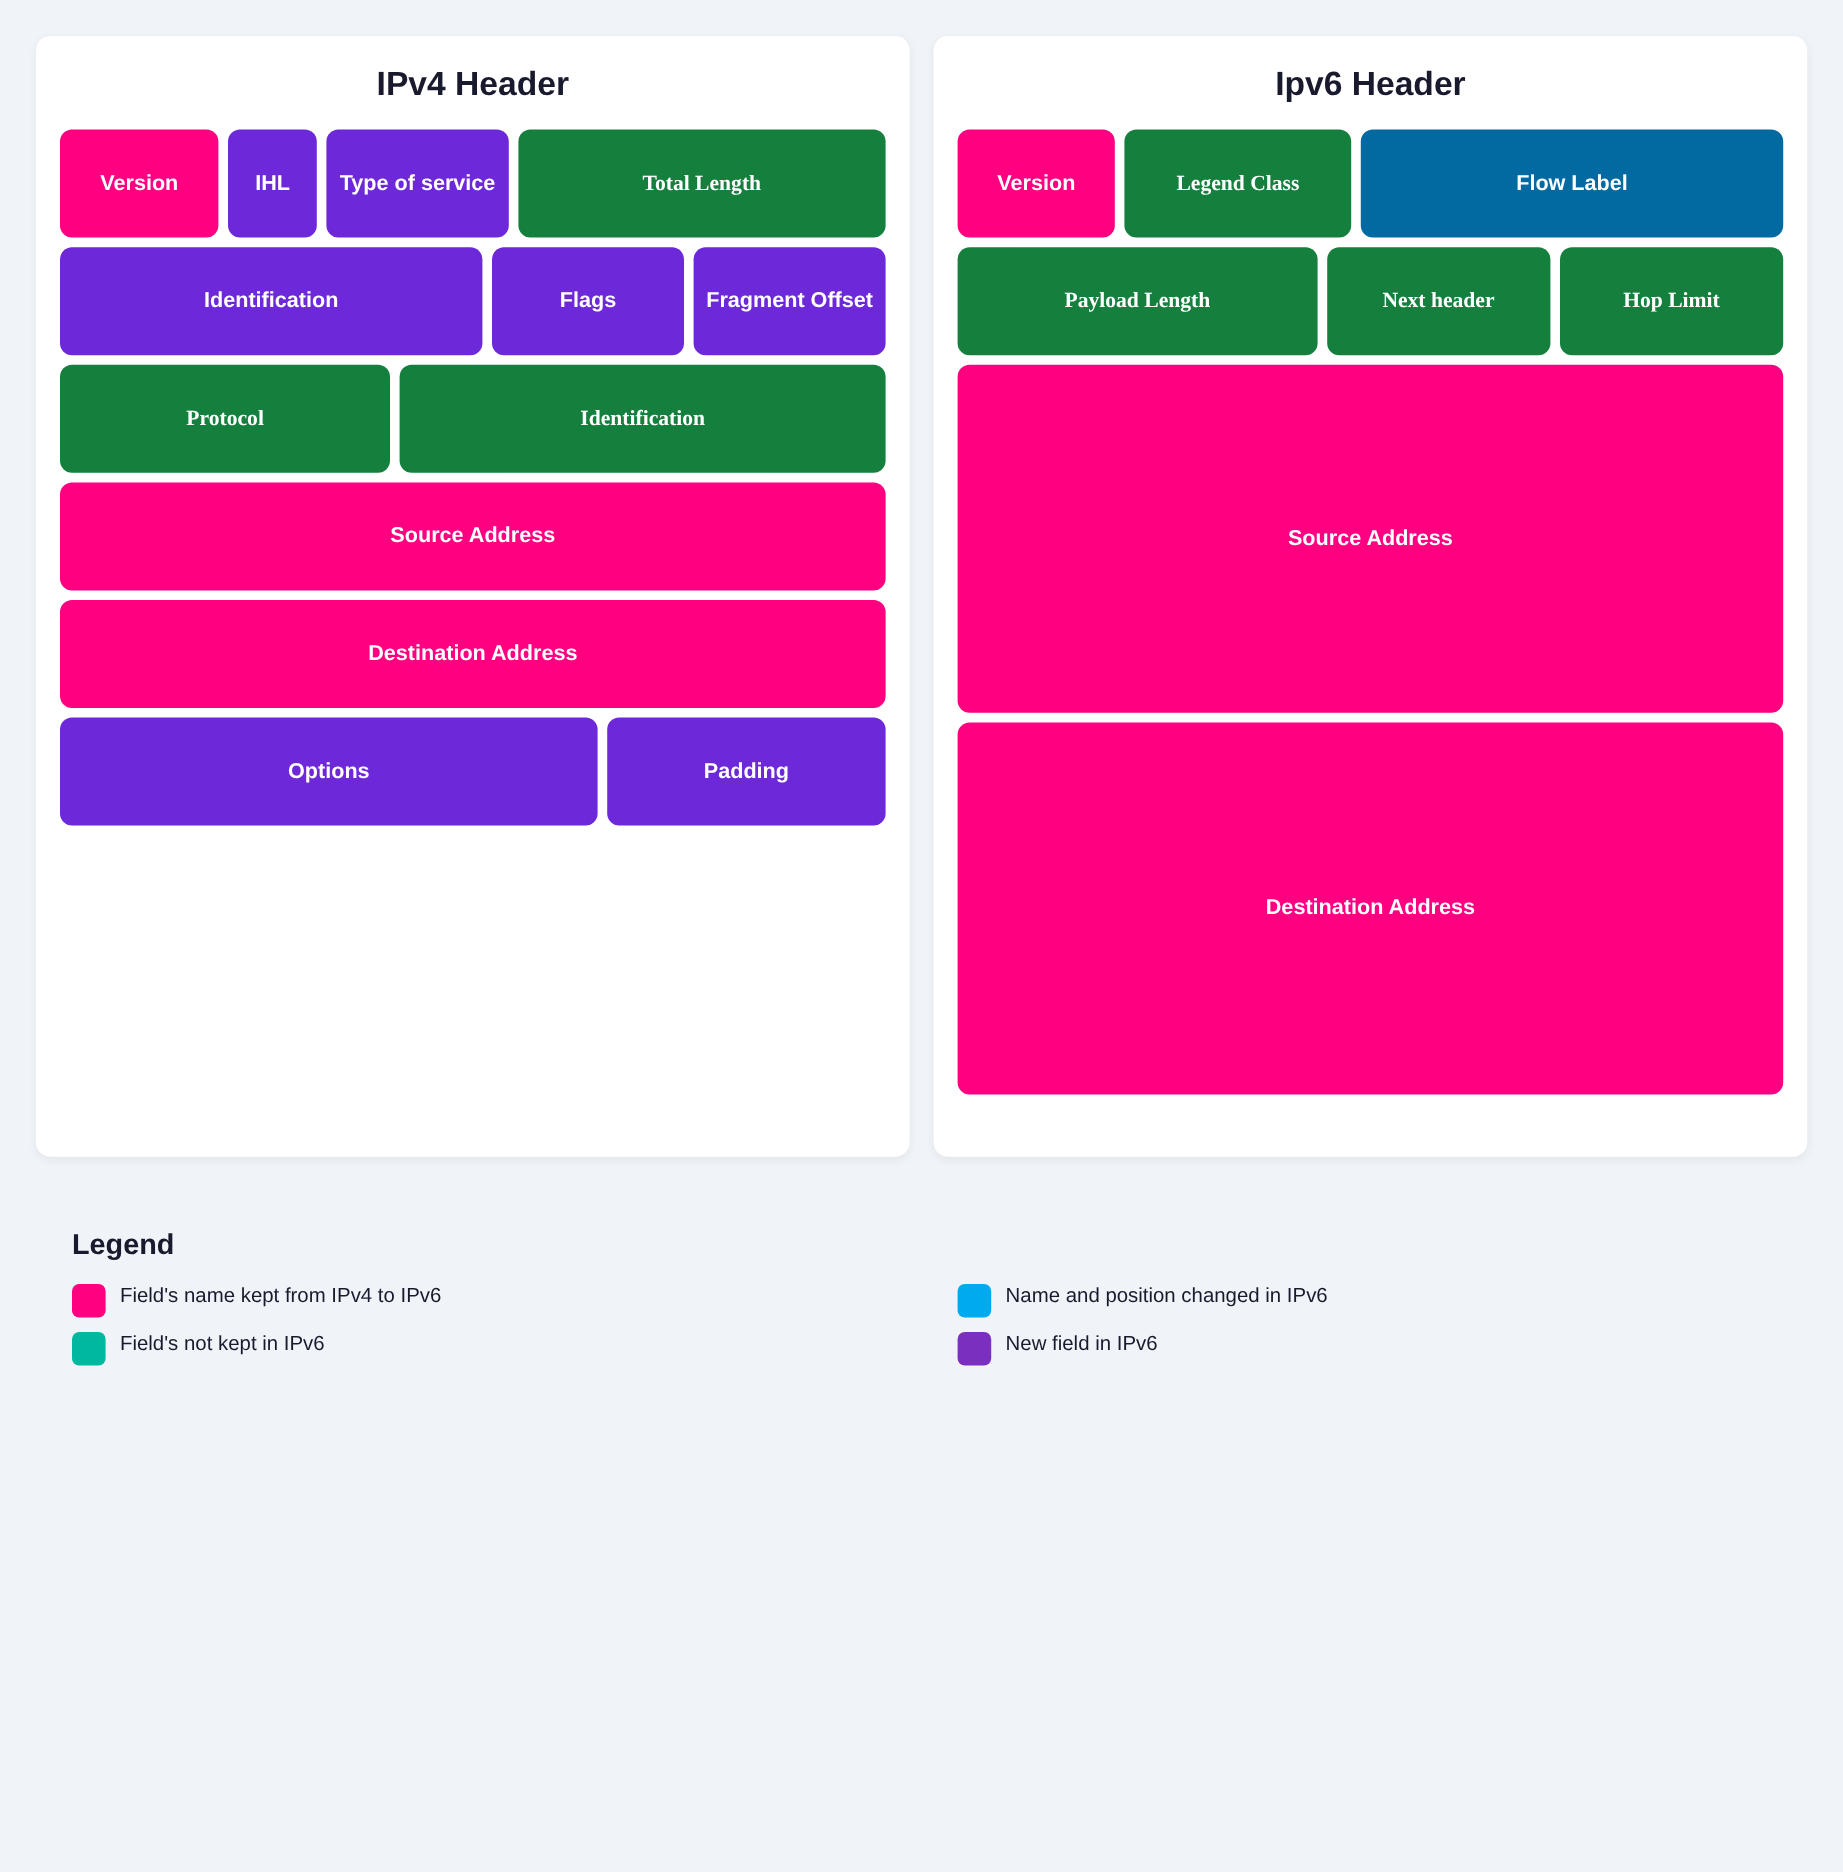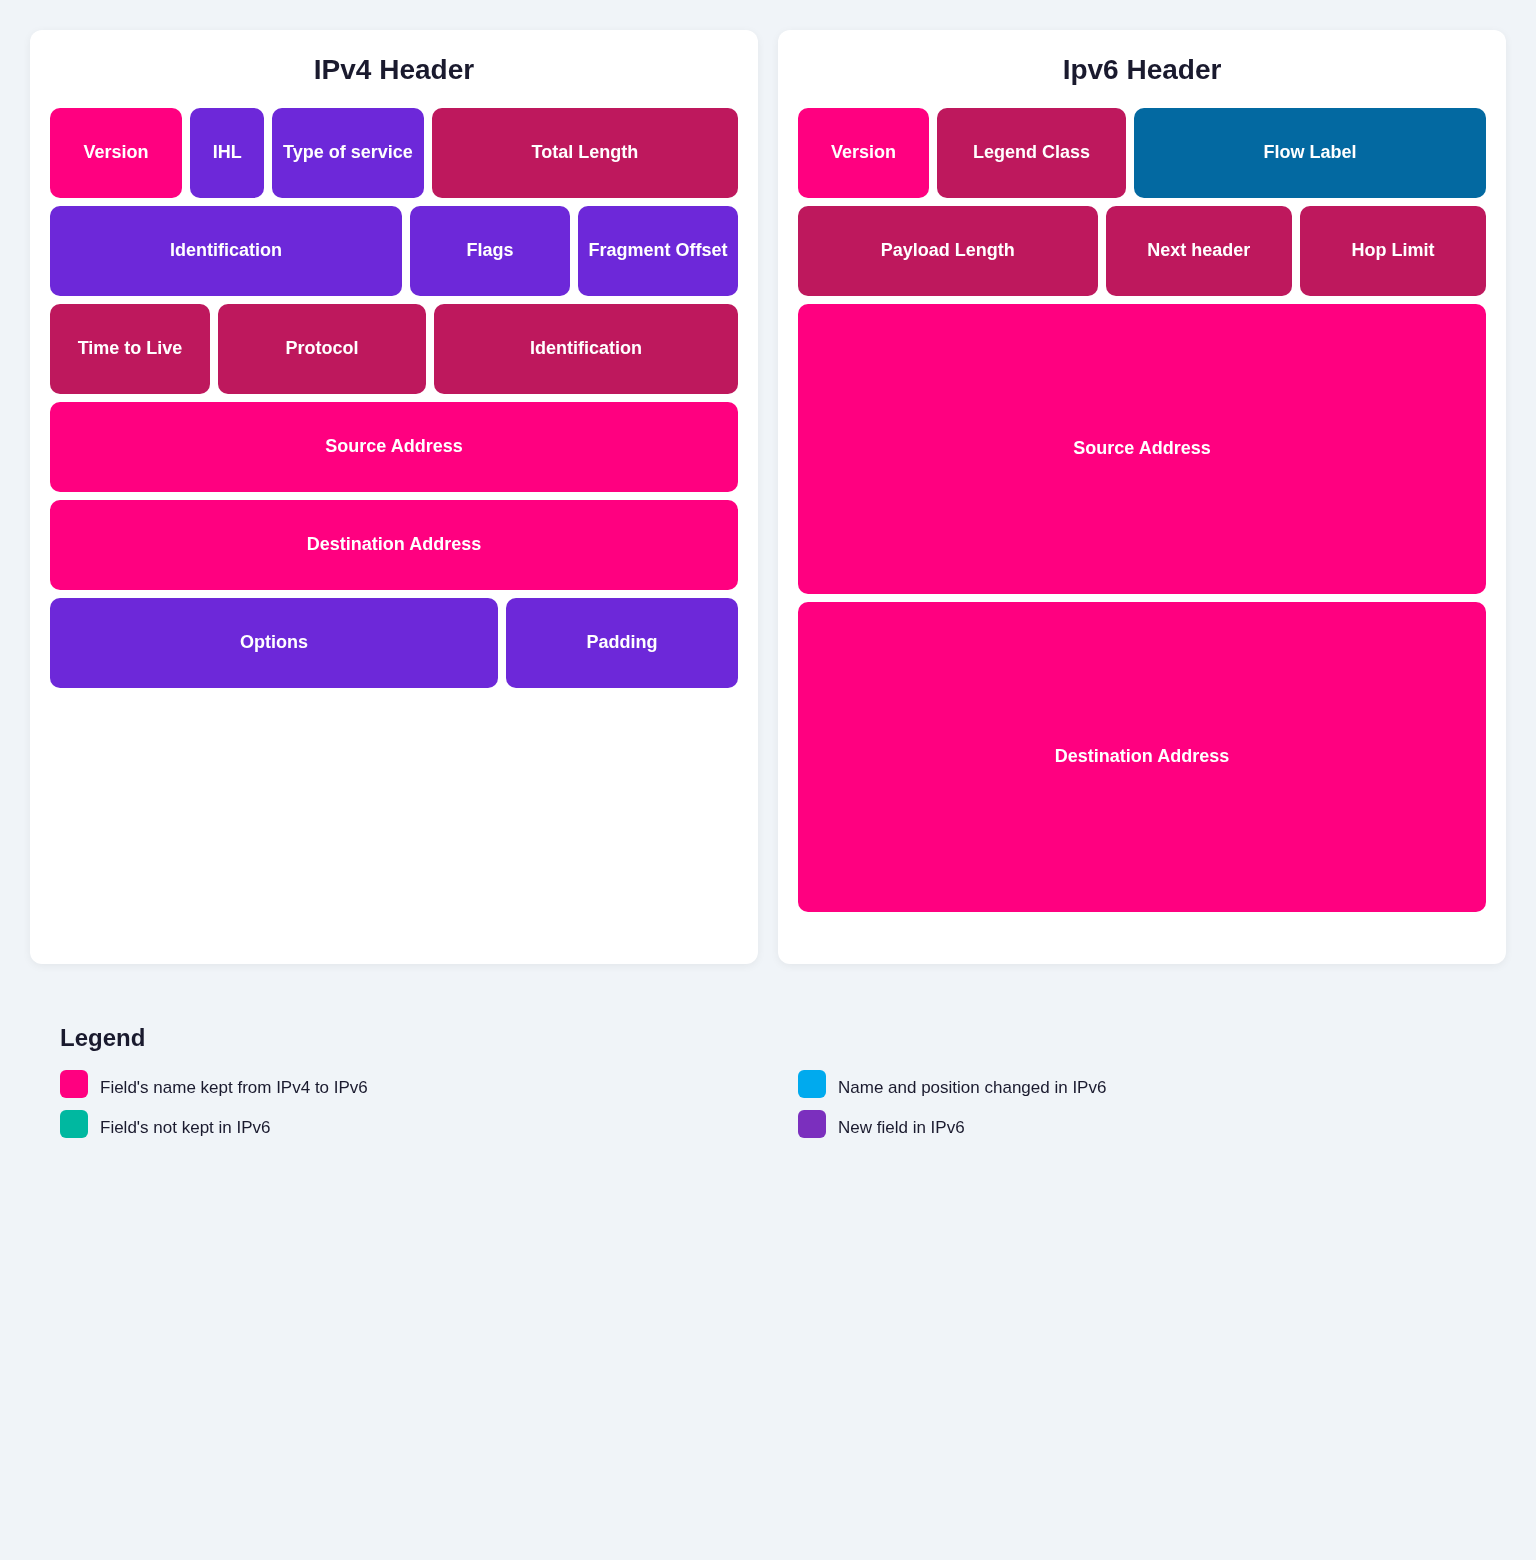--- a/index.html
+++ b/index.html
@@ -49,21 +49,21 @@
       color: white;
       font-weight: 700;
       font-size: 18px;
       padding: 10px 8px;
       line-height: 1.3;
     }
 
     
     .color-pink   { background: #FF0080; }
     .color-teal   { background: #6d28d9; }
-    .color-blue   { background: #be185d; }
+    .color-blue   { background: #15803d; font-family: Liberation Serif, serif; }
     .color-purple { background: #0369a1; }
 
     
     .ipv4-version     { flex: 1.2; min-height: 90px; }
     .ipv4-ihl         { flex: 0.6; min-height: 90px; }
     .ipv4-tos         { flex: 1.4; min-height: 90px; }
     .ipv4-totlen      { flex: 3; min-height: 90px; }
 
     .ipv4-ident       { flex: 3.5; min-height: 90px; }
     .ipv4-flags       { flex: 1.5; min-height: 90px; }
@@ -104,21 +104,21 @@
     }
 
     .legend-grid {
       display: grid;
       grid-template-columns: 1fr 1fr;
       gap: 12px 60px;
     }
 
     .legend-item {
       display: flex;
-      align-items: flex-end;
+      align-items: flex-start;
       gap: 12px;
       font-size: 17px;
       color: #1a1a2e;
     }
 
     .legend-dot {
       width: 28px;
       height: 28px;
       border-radius: 6px;
       flex-shrink: 0;
@@ -139,21 +139,20 @@
       <div class="field color-blue ipv4-totlen">Total Length</div>
     </div>
 
     <div class="field-row">
       <div class="field color-teal ipv4-ident">Identification</div>
       <div class="field color-teal ipv4-flags">Flags</div>
       <div class="field color-teal ipv4-fragoffset">Fragment Offset</div>
     </div>
 
     <div class="field-row">
-      <div class="field color-blue ipv4-ttl">Time to Live</div>
       <div class="field color-blue ipv4-proto">Protocol</div>
       <div class="field color-blue ipv4-hdrchk">Identification</div>
     </div>
 
     <div class="field-row">
       <div class="field color-pink ipv4-srcaddr">Source Address</div>
     </div>
 
     <div class="field-row">
       <div class="field color-pink ipv4-dstaddr">Destination Address</div>

